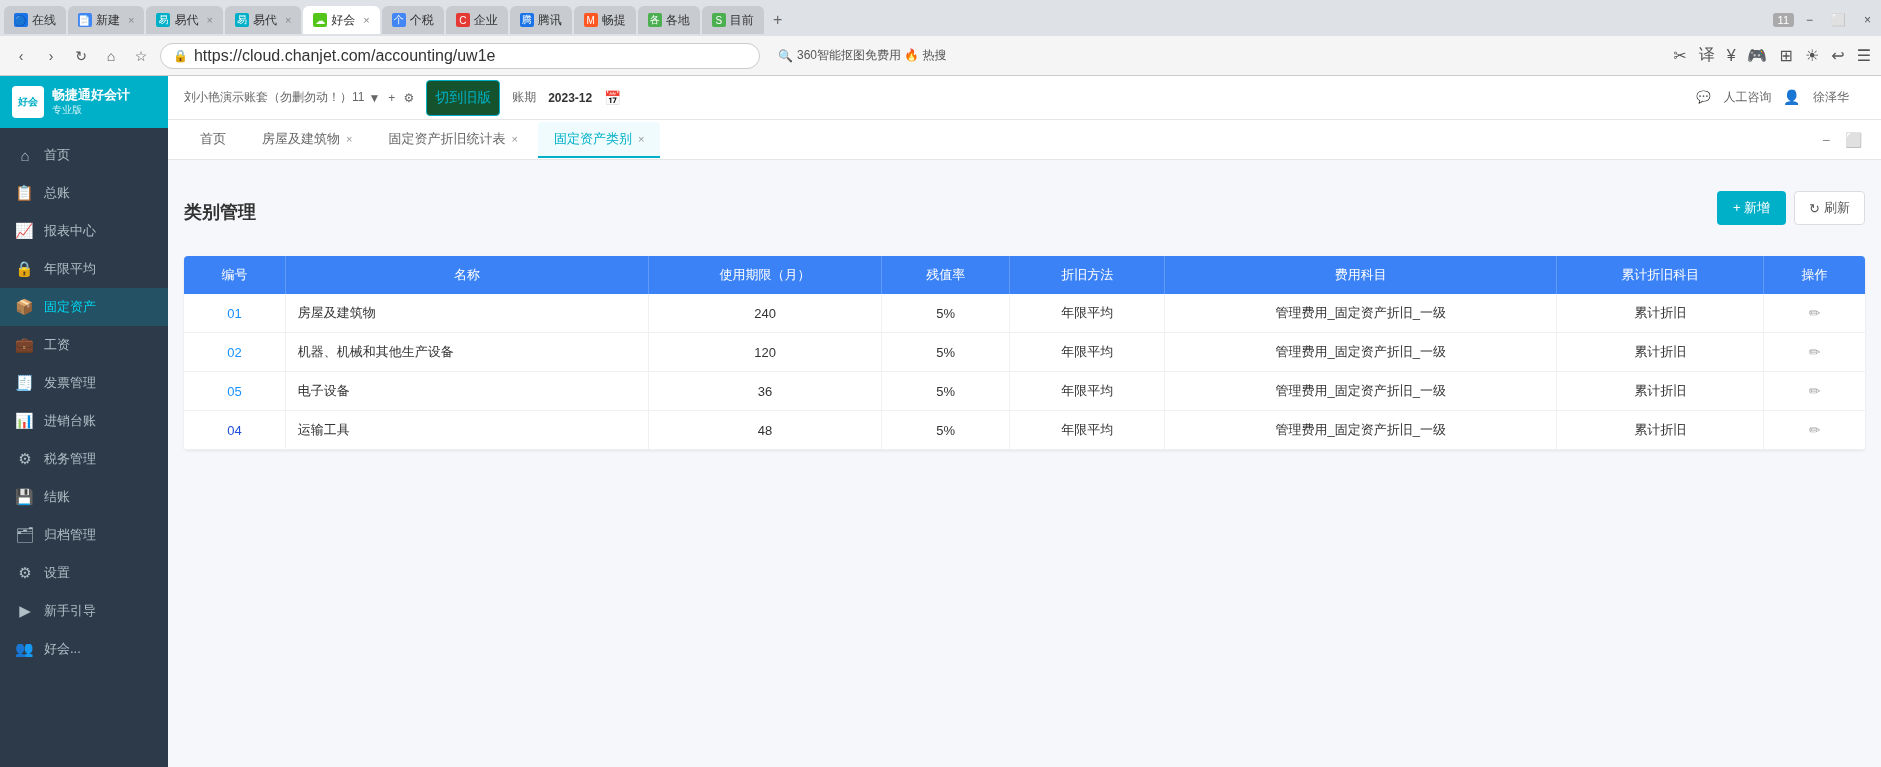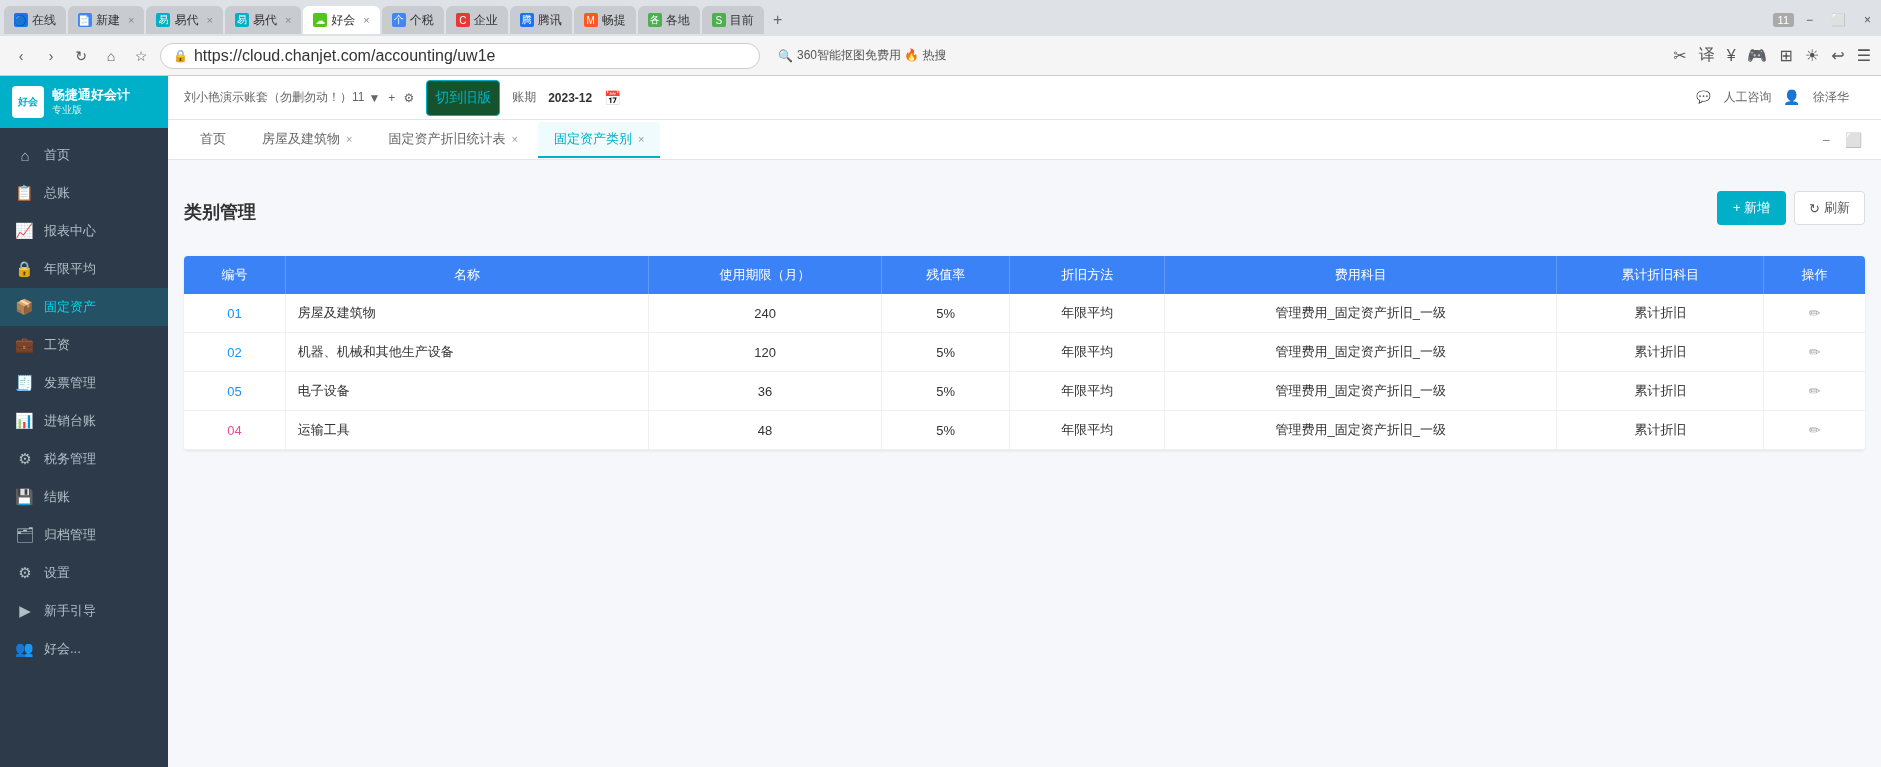--- a/index.html
+++ b/index.html
@@ -332,21 +332,21 @@
     <td>36</td>
     <td>5%</td>
     <td>年限平均</td>
     <td>管理费用_固定资产折旧_一级</td>
     <td>累计折旧</td>
     <td>
       <span class="edit-icon">✏</span>
     </td>
   </tr>
               <tr>
-    <td class="code" style="cursor:pointer;color:#ec4899;">04</td>
+    <td class="code" style="cursor:pointer;color:#1d4ed8;">04</td>
     <td class="name">运输工具</td>
     <td>48</td>
     <td>5%</td>
     <td>年限平均</td>
     <td>管理费用_固定资产折旧_一级</td>
     <td>累计折旧</td>
     <td>
       <span class="edit-icon">✏</span>
     </td>
   </tr>

